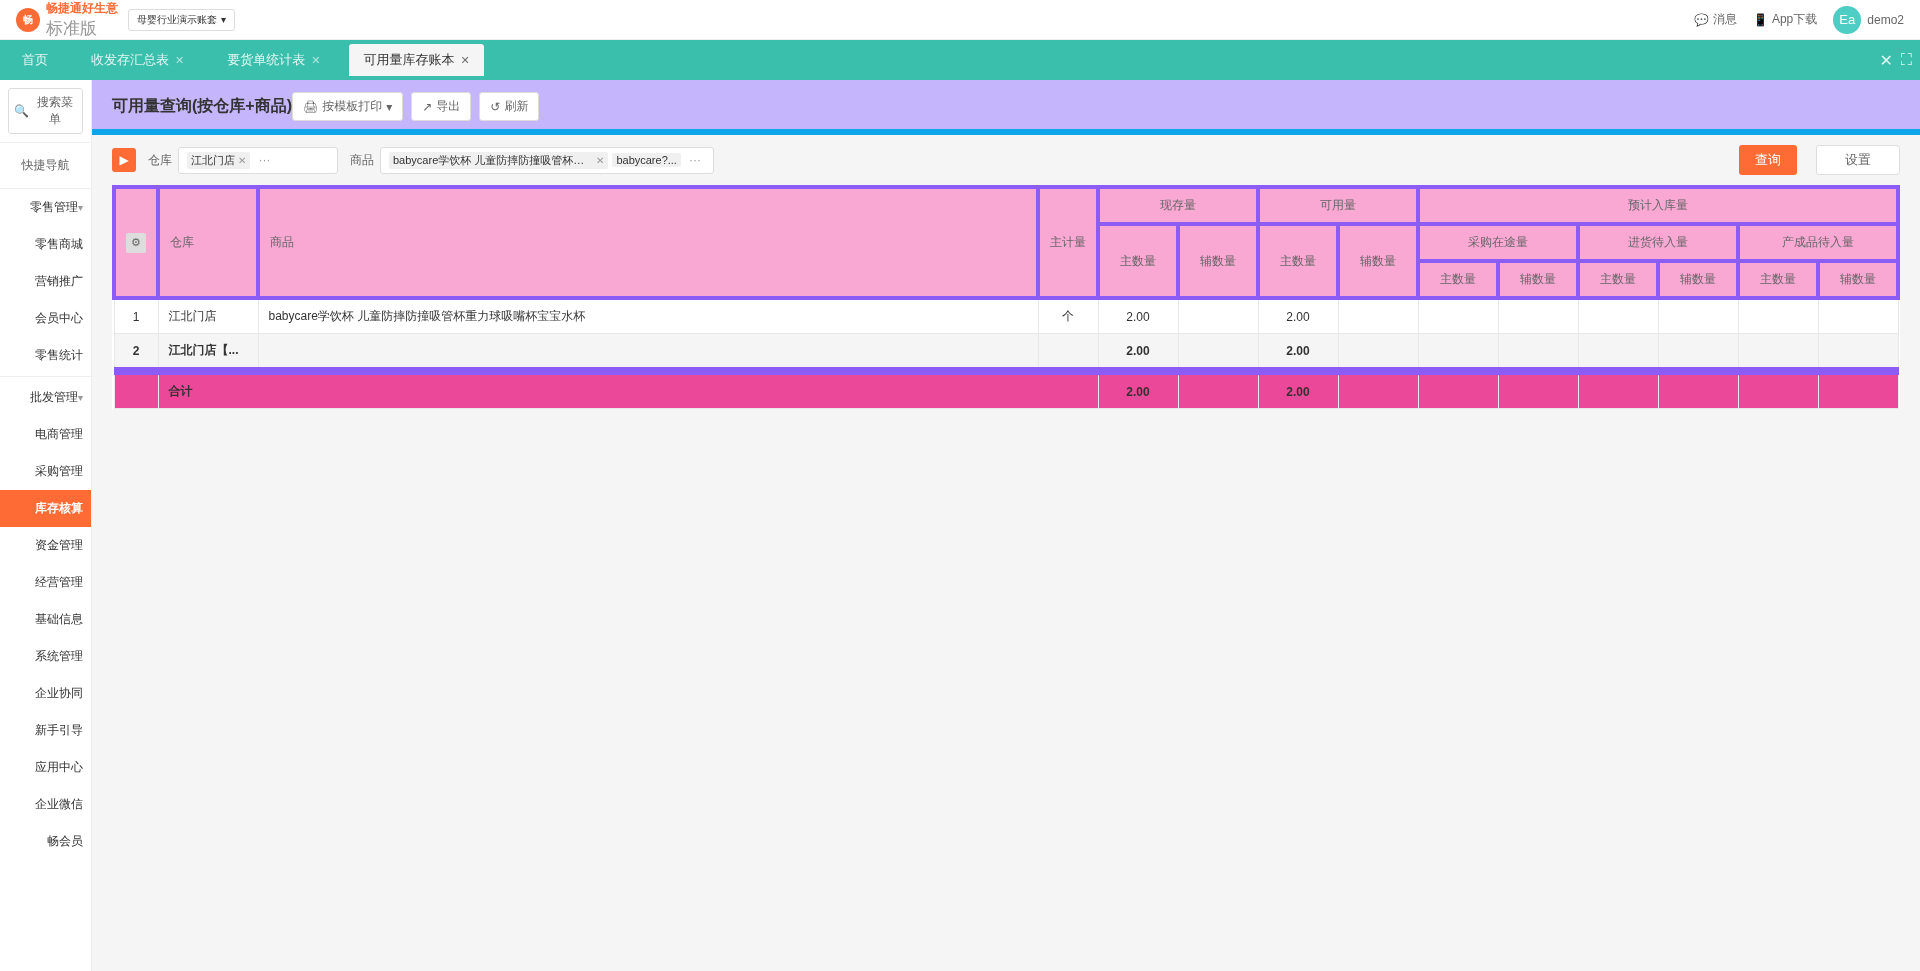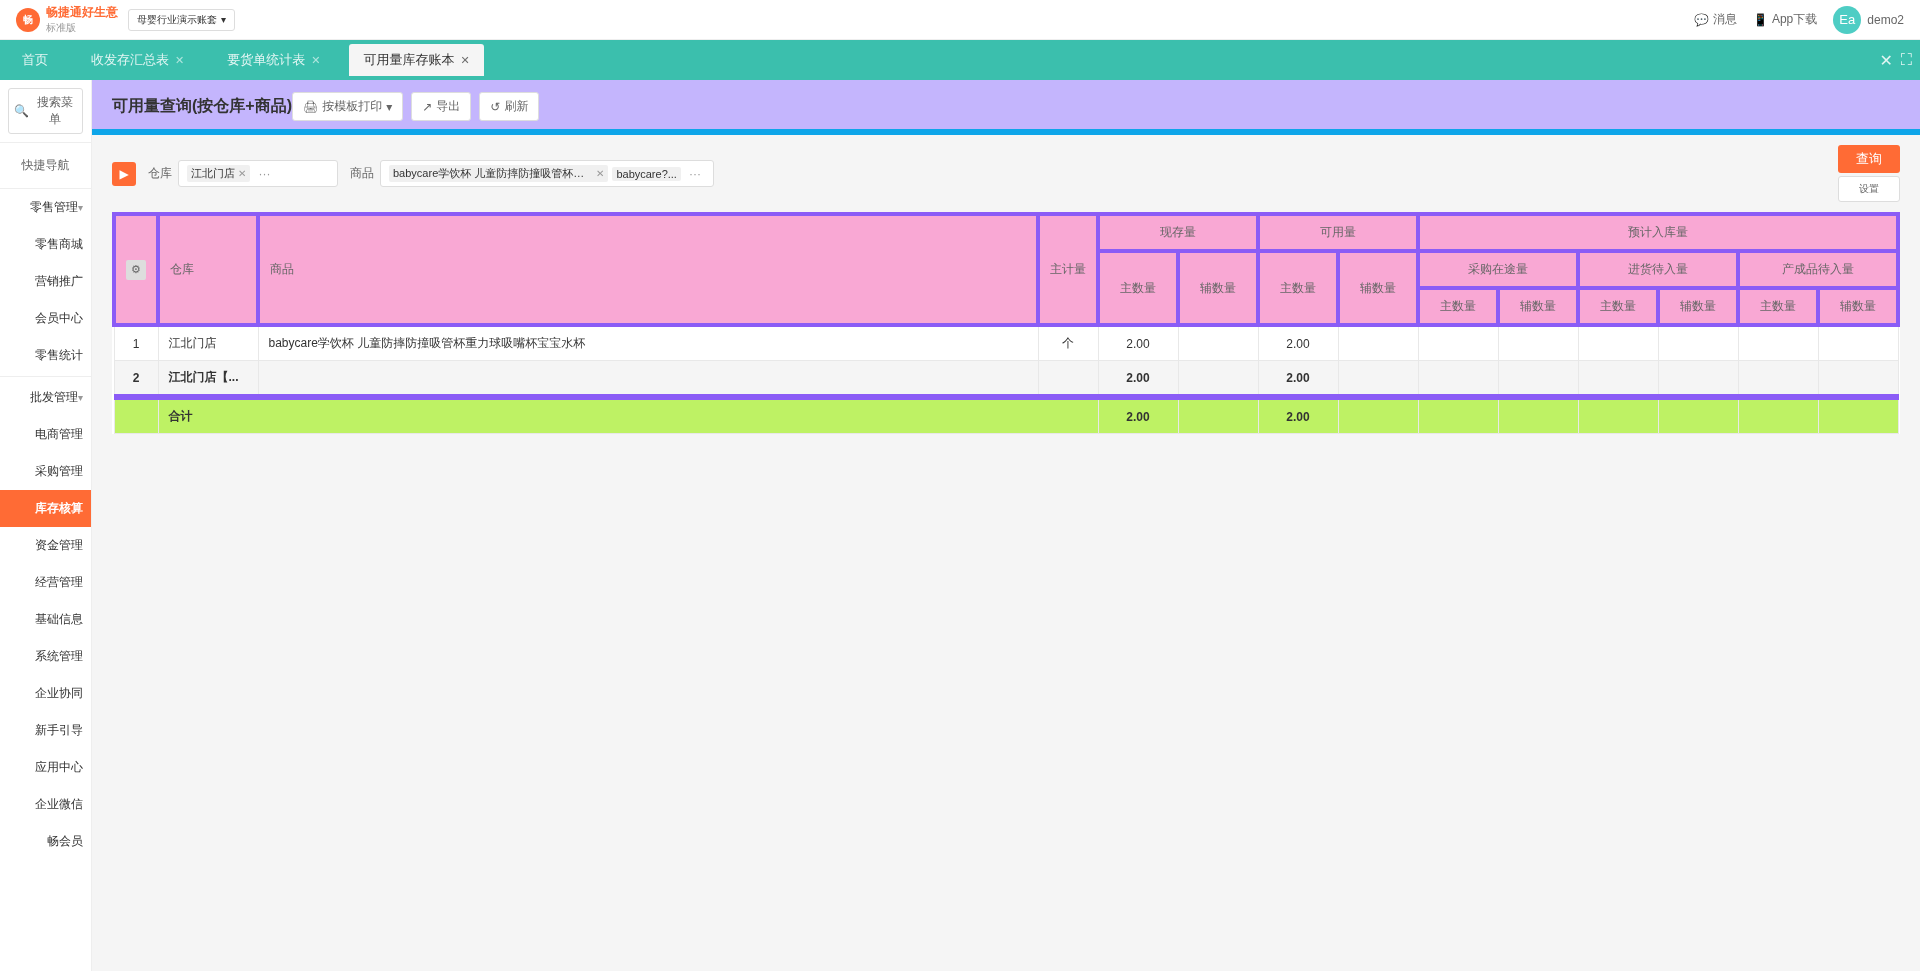--- a/index.html
+++ b/index.html
@@ -4,21 +4,21 @@
   <style>
     * { box-sizing: border-box; margin: 0; padding: 0; }
     body { font-family: 'Microsoft YaHei', Arial, sans-serif; font-size: 13px; background: #f5f5f5; color: #333; display: flex; flex-direction: column; height: 971px; overflow: hidden; }
 
     
     .top-bar { height: 40px; background: #fff; display: flex; align-items: center; justify-content: space-between; padding: 0 16px; border-bottom: 1px solid #eee; flex-shrink: 0; }
     .top-bar-left { display: flex; align-items: center; gap: 10px; }
     .brand-logo { display: flex; align-items: center; gap: 6px; }
     .brand-icon { width: 24px; height: 24px; background: #ff6b35; border-radius: 50%; display: flex; align-items: center; justify-content: center; color: white; font-size: 10px; font-weight: bold; }
     .brand-name { color: #ff6b35; font-size: 12px; font-weight: bold; }
-    .brand-label { color: #999; font-size: 10px; }
+    .brand-label { color: #999; font-size: 17px; }
     .industry-select { display: flex; align-items: center; gap: 4px; border: 1px solid #ddd; padding: 3px 8px; border-radius: 3px; cursor: pointer; font-size: 10px; color: #333; background: white; }
     .top-bar-right { display: flex; align-items: center; gap: 16px; }
     .top-bar-btn { display: flex; align-items: center; gap: 4px; cursor: pointer; font-size: 12px; color: #666; }
     .avatar { width: 28px; height: 28px; border-radius: 50%; background: #4ecdc4; display: flex; align-items: center; justify-content: center; color: white; font-size: 13px; overflow: hidden; }
 
     
     .tab-bar { height: 40px; background: #3bbfad; display: flex; align-items: center; padding: 0 8px; flex-shrink: 0; gap: 15px; }
     .tab { height: 32px; display: flex; align-items: center; padding: 0 14px; cursor: pointer; font-size: 13px; color: rgba(255,255,255,0.85); border-radius: 3px 3px 0 0; gap: 6px; position: relative; }
     .tab.active { background: #f5f5f5; color: #333; }
     .tab-close { font-size: 11px; opacity: 0.7; cursor: pointer; }
@@ -52,40 +52,40 @@
 
     
     .filter-bar { padding: 10px 20px; background: #f5f5f5; display: flex; align-items: center; gap: 12px; }
     .filter-expand-btn { width: 24px; height: 24px; background: #ff6b35; border-radius: 3px; display: flex; align-items: center; justify-content: center; color: white; cursor: pointer; font-size: 12px; flex-shrink: 0; }
     .filter-group { display: flex; align-items: center; gap: 6px; }
     .filter-label { font-size: 12px; color: #666; white-space: nowrap; }
     .filter-input { border: 1px solid #ddd; border-radius: 3px; padding: 4px 8px; font-size: 12px; background: white; display: flex; align-items: center; gap: 4px; min-width: 160px; }
     .filter-tag { background: #f0f0f0; border-radius: 2px; padding: 1px 4px; display: flex; align-items: center; gap: 3px; font-size: 11px; }
     .filter-tag-close { cursor: pointer; color: #999; font-size: 10px; }
     .filter-dots { color: #999; cursor: pointer; padding: 0 4px; }
-    .filter-actions { margin-left: auto; display: flex; gap: 3px; flex-direction: column; }
+    .filter-actions { margin-left: auto; display: flex; gap: 19px; }
     .btn-primary { background: #ff6b35; color: white; border: none; padding: 5px 16px; border-radius: 3px; cursor: pointer; font-size: 13px; }
-    .btn-secondary { background: white; color: #666; border: 1px solid #ddd; padding: 5px 20px; border-radius: 3px; cursor: pointer; font-size: 10px; }
+    .btn-secondary { background: white; color: #666; border: 1px solid #ddd; padding: 5px 28px; border-radius: 3px; cursor: pointer; font-size: 13px; }
 
     
     .table-area { flex: 1; overflow: auto; padding: 0 20px 10px; background: #f5f5f5; }
     .data-table { width: 100%; border-collapse: collapse; background: white; font-size: 12px; }
     .data-table th { background: #f9a8d4; padding: 8px 10px; text-align: center; border: 4px solid #8b5cf6; font-weight: normal; color: #666; white-space: nowrap; }
     .data-table td { padding: 8px 10px; text-align: center; border: 1px solid #e8e8e8; color: #333; }
     .data-table .col-index { width: 40px; }
     .data-table .col-warehouse { width: 100px; text-align: left; }
     .data-table .col-product { text-align: left; }
     .data-table .col-unit { width: 60px; }
     .data-table .col-num { width: 80px; }
     .settings-icon { width: 20px; height: 20px; background: #ddd; border-radius: 2px; display: flex; align-items: center; justify-content: center; font-size: 11px; cursor: pointer; margin: 0 auto; }
     .group-header { background: #fafafa; font-weight: bold; }
     .group-header td { background: #f5f5f5; }
 
     
-    .table-footer { background: #bef264; border-top: 6px solid #8b5cf6; }
+    .table-footer { background: #ec4899; border-top: 8px solid #8b5cf6; }
     .table-footer td { padding: 8px 10px; font-weight: bold; color: #333; border: 1px solid #e8e8e8; }
   </style>
 </head>
 <body>
 
 <div class="top-bar">
   <div class="top-bar-left">
     <div class="brand-logo">
       <div class="brand-icon">
         <span>畅</span>

